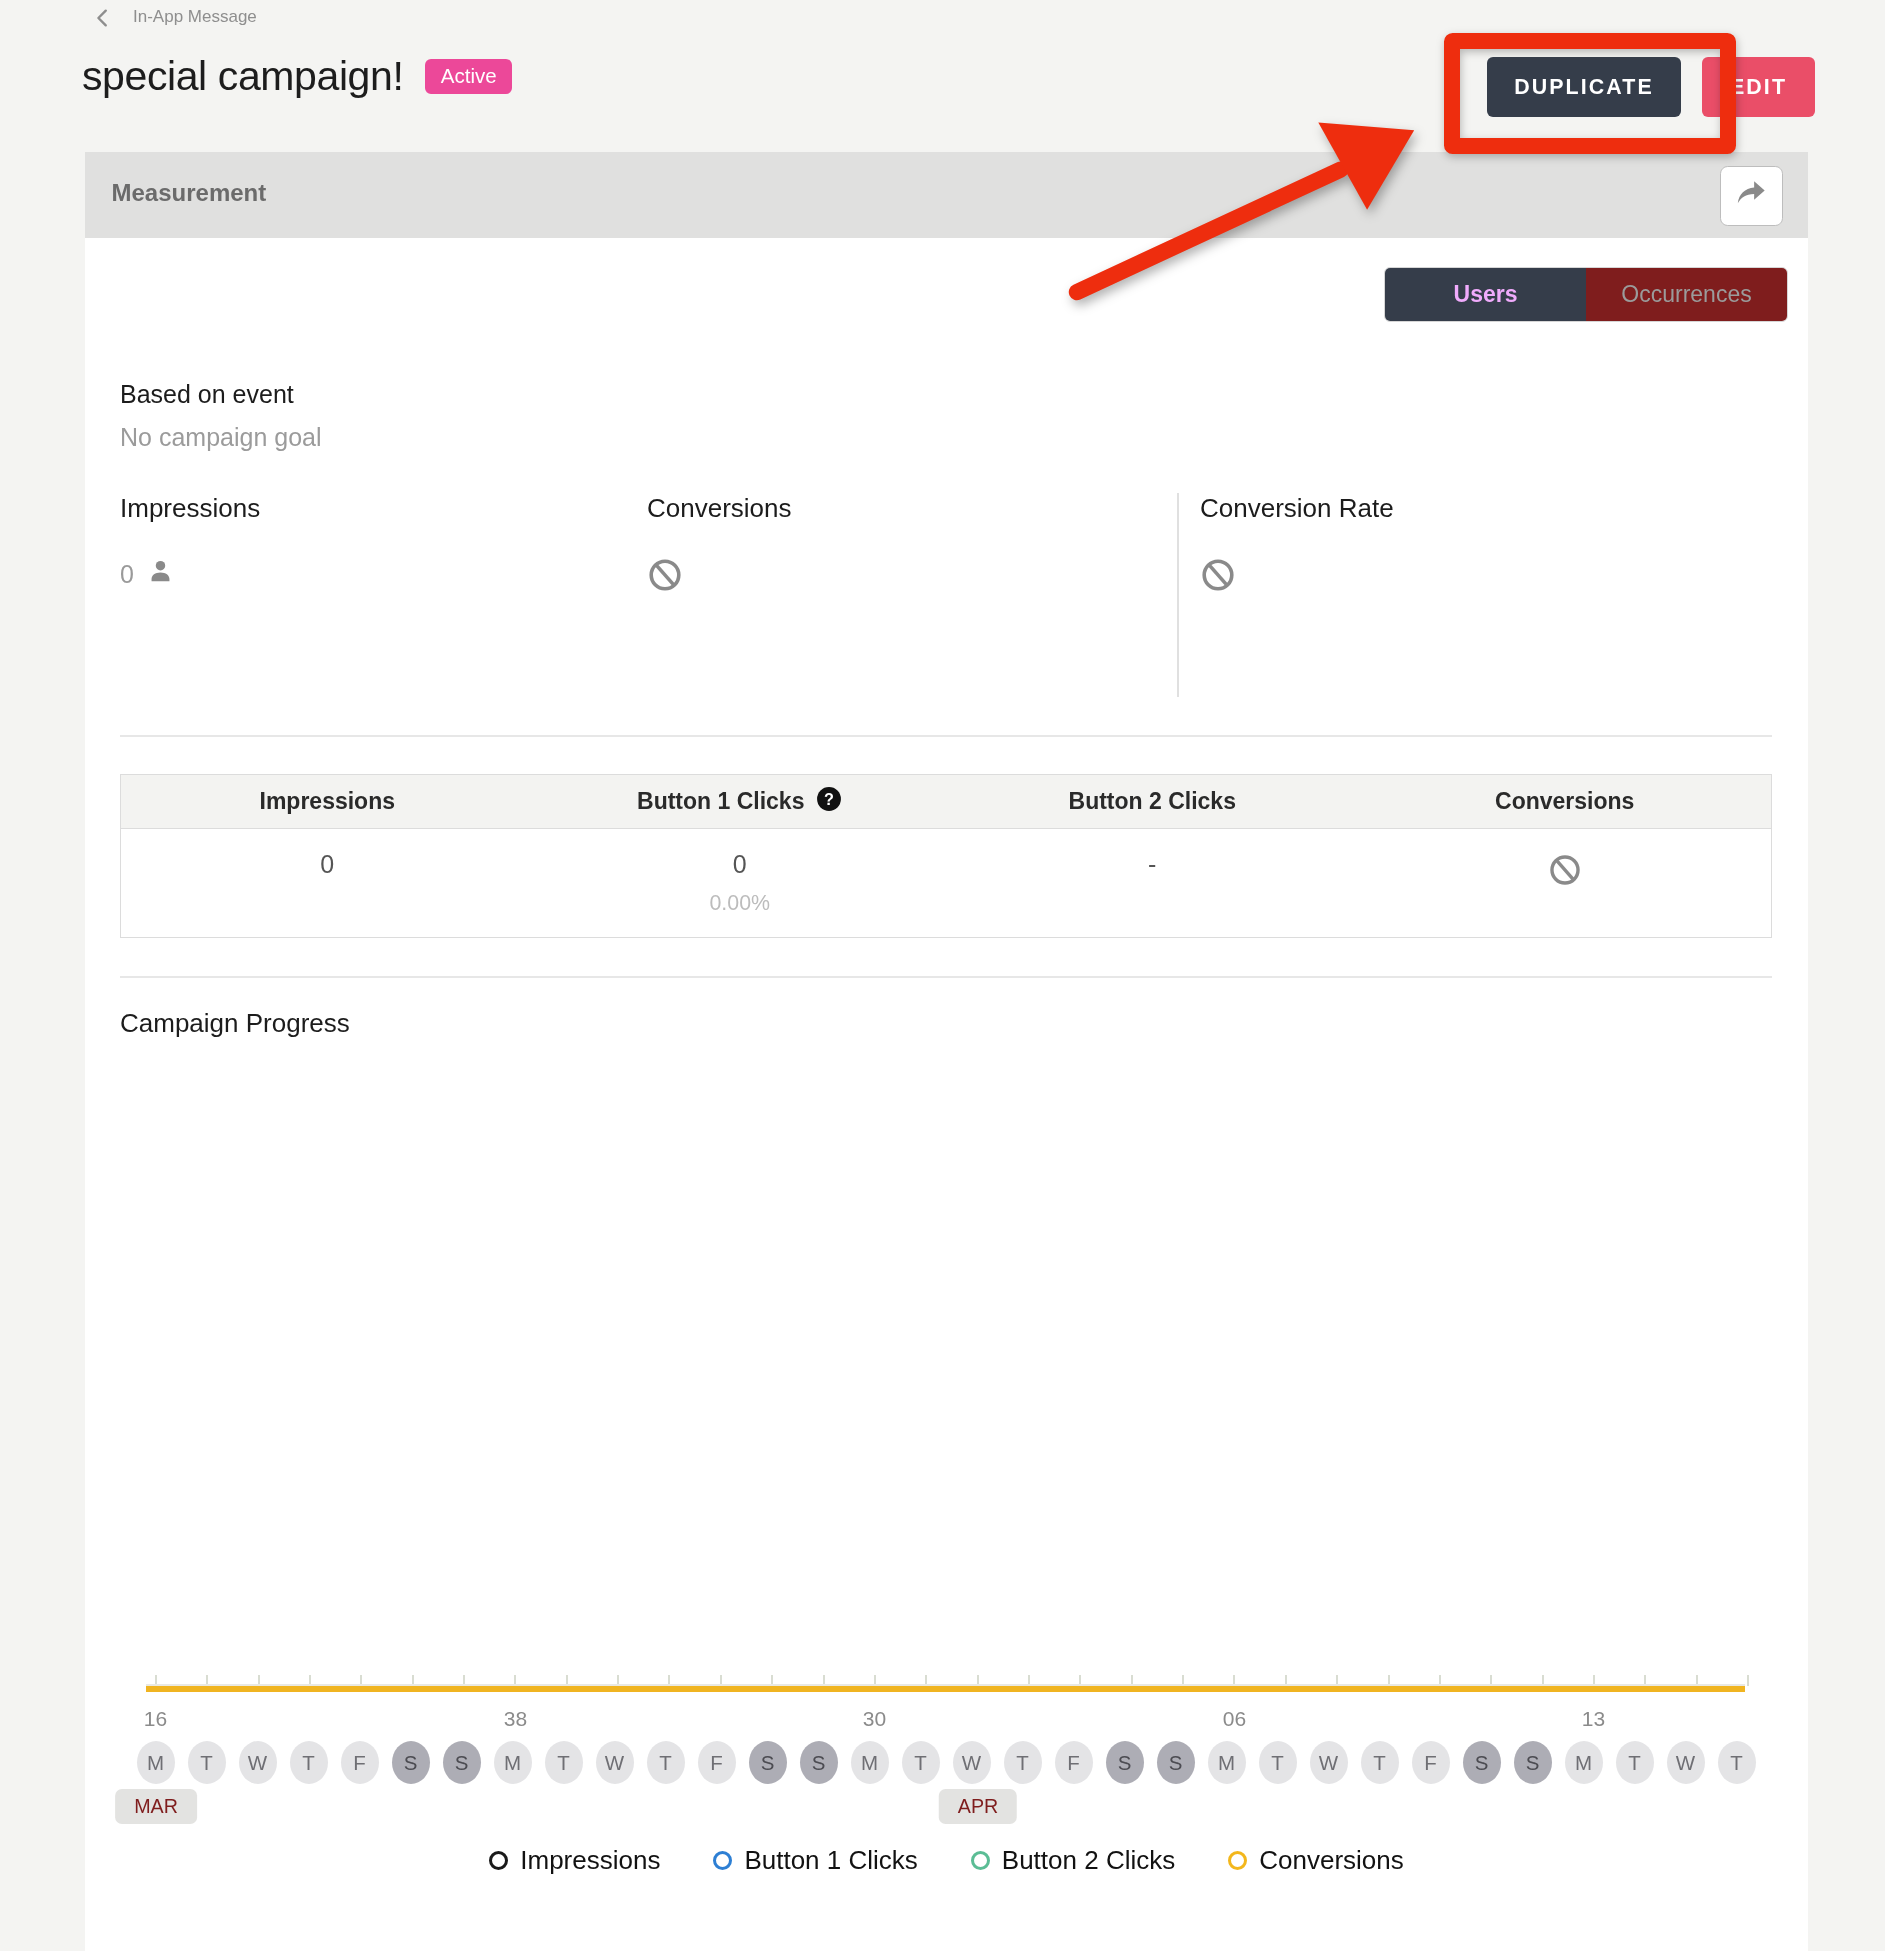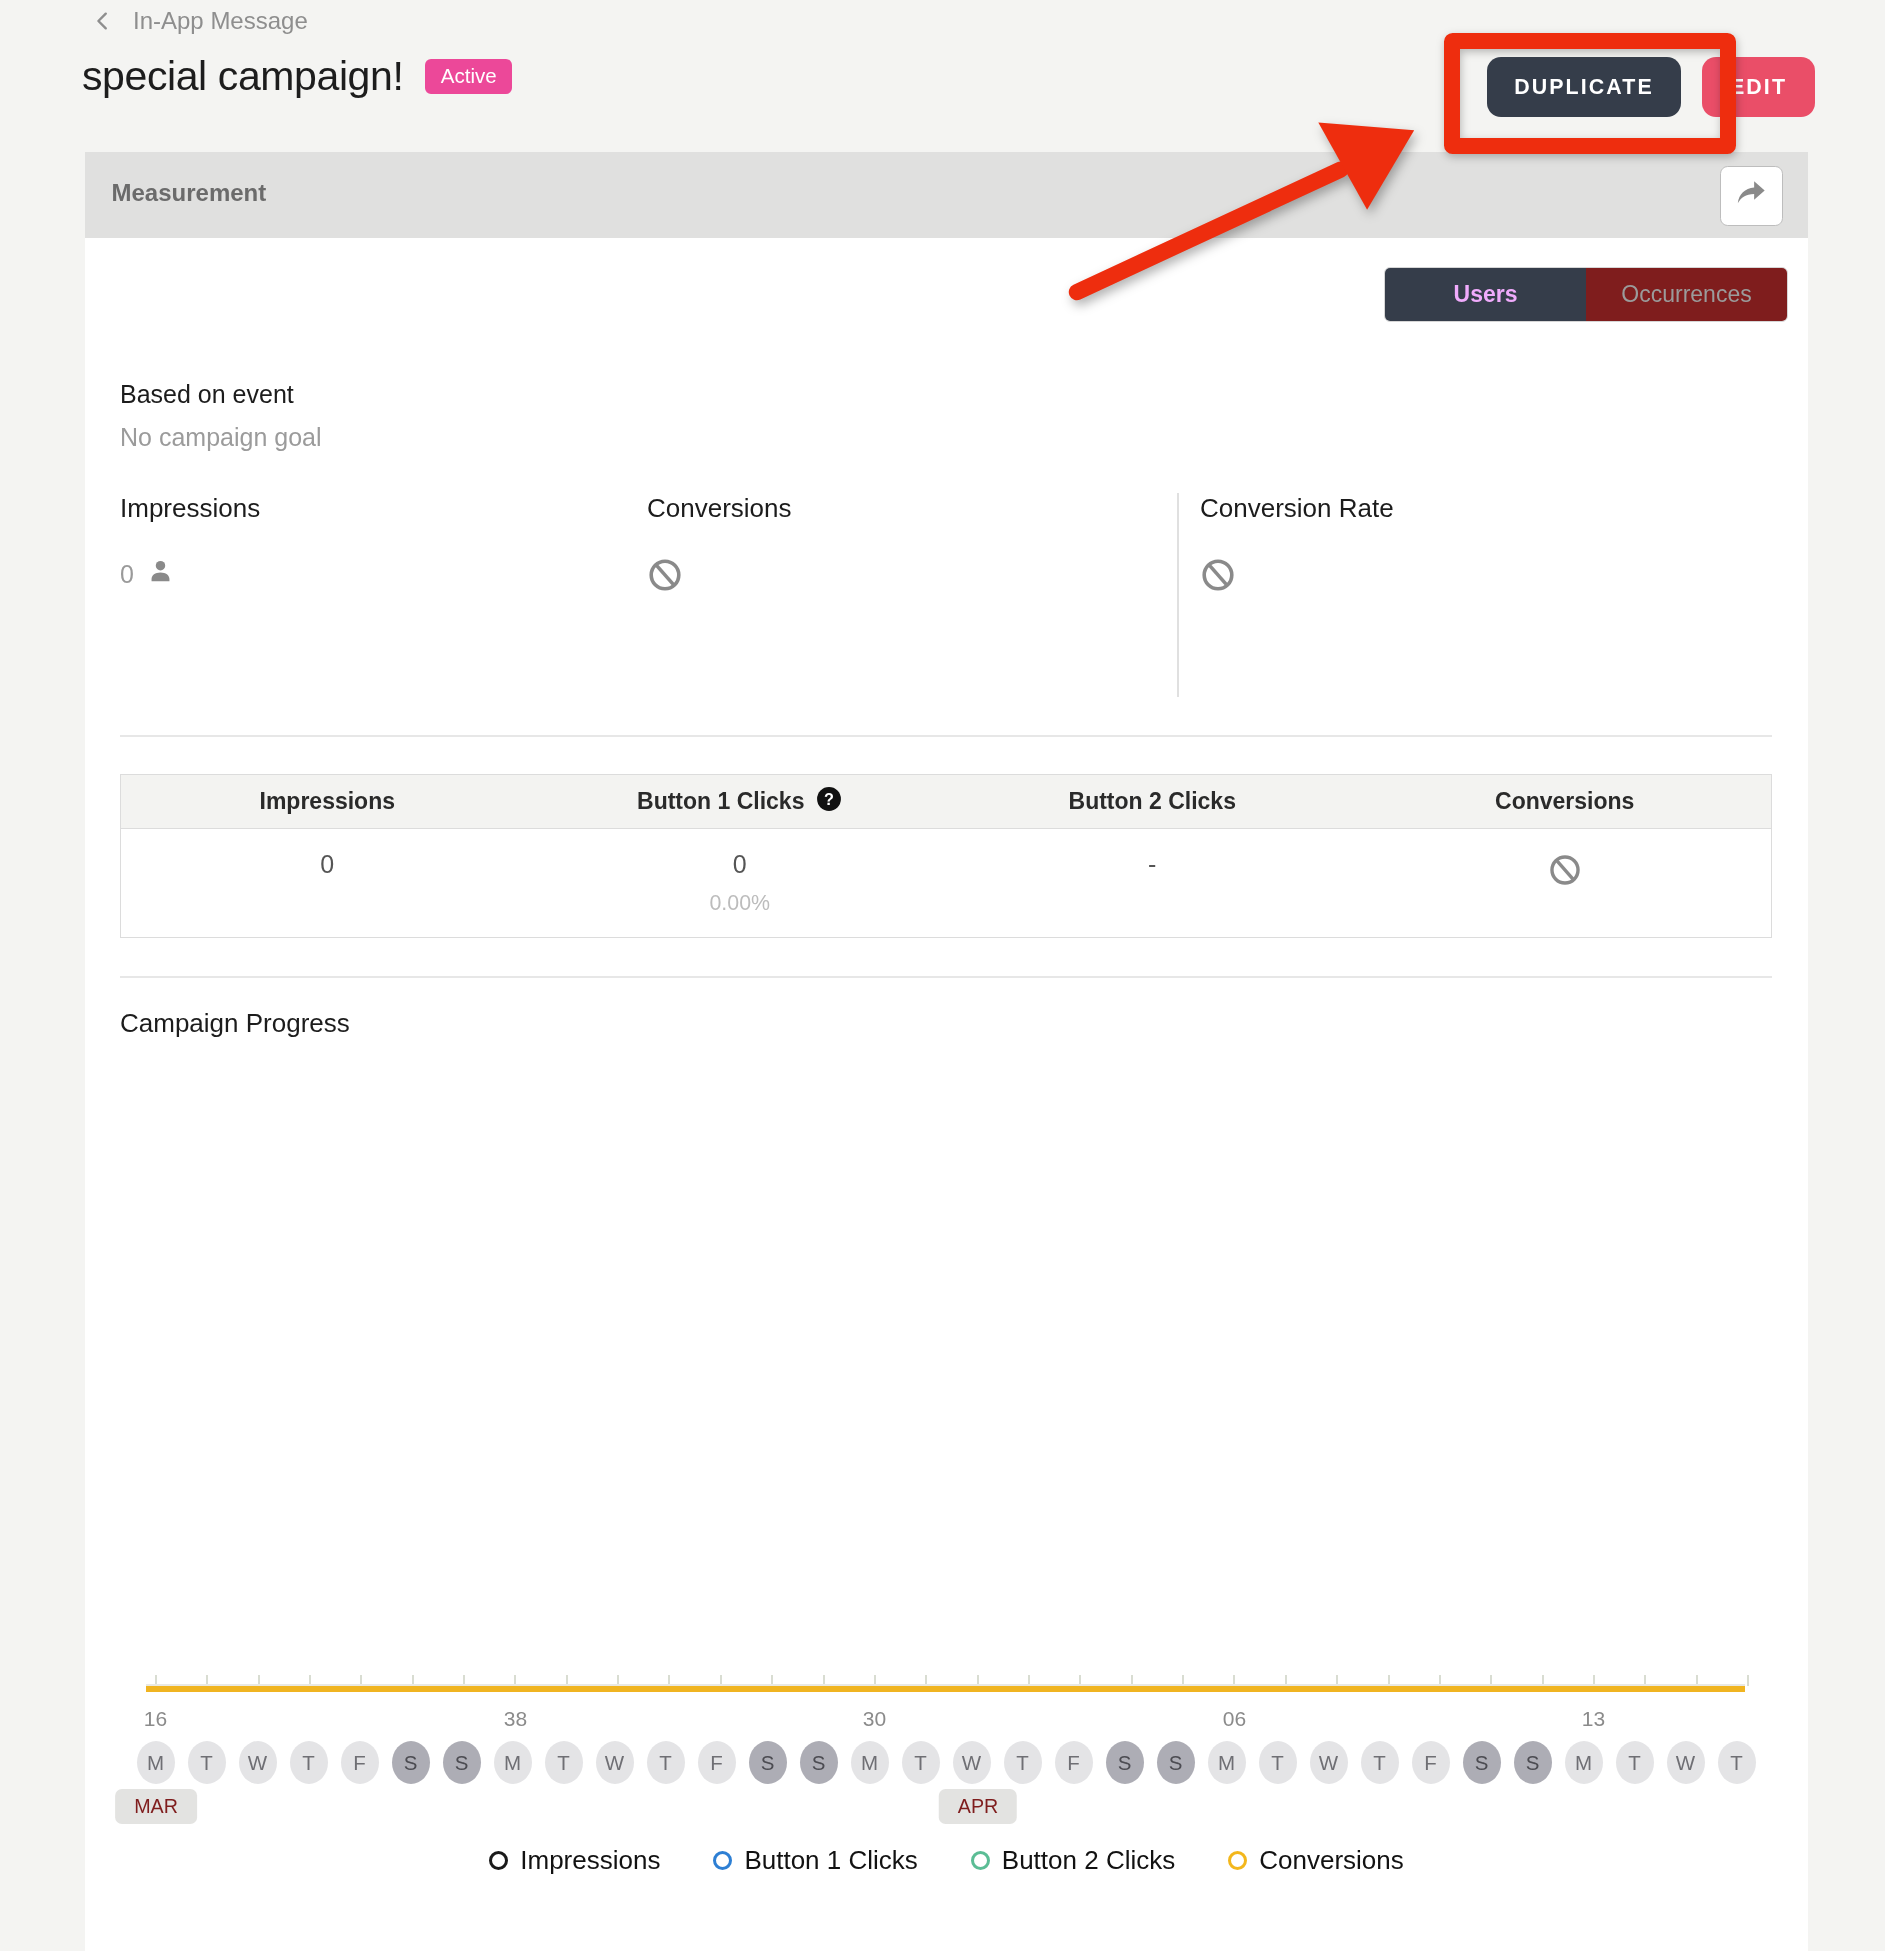--- a/index.html
+++ b/index.html
@@ -1,27 +1,27 @@
 <!DOCTYPE html>
 <html style="font-size:13.7px"><head>
 <meta charset="utf-8">
 <style>
   html,body{margin:0;padding:0;}
   body{font-family:"Liberation Sans", sans-serif; background:#f4f4f2;}
   .screen{position:relative;width:1885px;height:1952px;background:#f4f4f2;overflow:hidden;}
 
   
-  .breadcrumb{position:absolute;left:92px;top:6.8px;display:flex;align-items:center;gap:19px;color:#8e8e8e;font-size:24px;}
+  .breadcrumb{position:absolute;left:92px;top:6.8px;display:flex;align-items:flex-start;gap:19px;color:#8e8e8e;font-size:17px;}
   .back-chevron{width:22px;height:22px;}
   .back-chevron svg{display:block;}
   .title-row{position:absolute;left:82px;top:53px;display:flex;align-items:center;gap:22px;}
   .page-title{font-size:41px;font-weight:400;color:#1d1d1d;letter-spacing:-0.4px;}
   .status-badge{background:#ec4899;color:#fff;font-size:20.5px;font-weight:normal;padding:6.8px 15.4px;border-radius:6px;line-height:1;}
 
-  .btn{position:absolute;border:none;border-radius:14px;color:#fff;font-family:inherit;
+  .btn{position:absolute;border:none;border-radius:6px;color:#fff;font-family:inherit;
        font-size:21.4px;font-weight:bold;letter-spacing:2.1px;cursor:pointer;}
   .btn-duplicate{left:1487px;top:57px;width:194px;height:60px;background:#353d4a;z-index:6;}
   .btn-edit{left:1702px;top:57px;width:113px;height:60px;background:#ea4e68;z-index:2;}
 
   
   .annotation-box{position:absolute;left:1444px;top:33px;width:292px;height:121px;box-sizing:border-box;
      border:16.3px solid #ee2d0e;border-radius:8.6px;z-index:5;pointer-events:none;
      filter:drop-shadow(1.7px 3.4px 4.3px rgba(0,0,0,0.25));}
   .annotation-arrow{position:absolute;left:0;top:0;z-index:5;pointer-events:none;}
   .annotation-arrow svg{filter:drop-shadow(3.4px 5.1px 5.1px rgba(0,0,0,0.3));}

